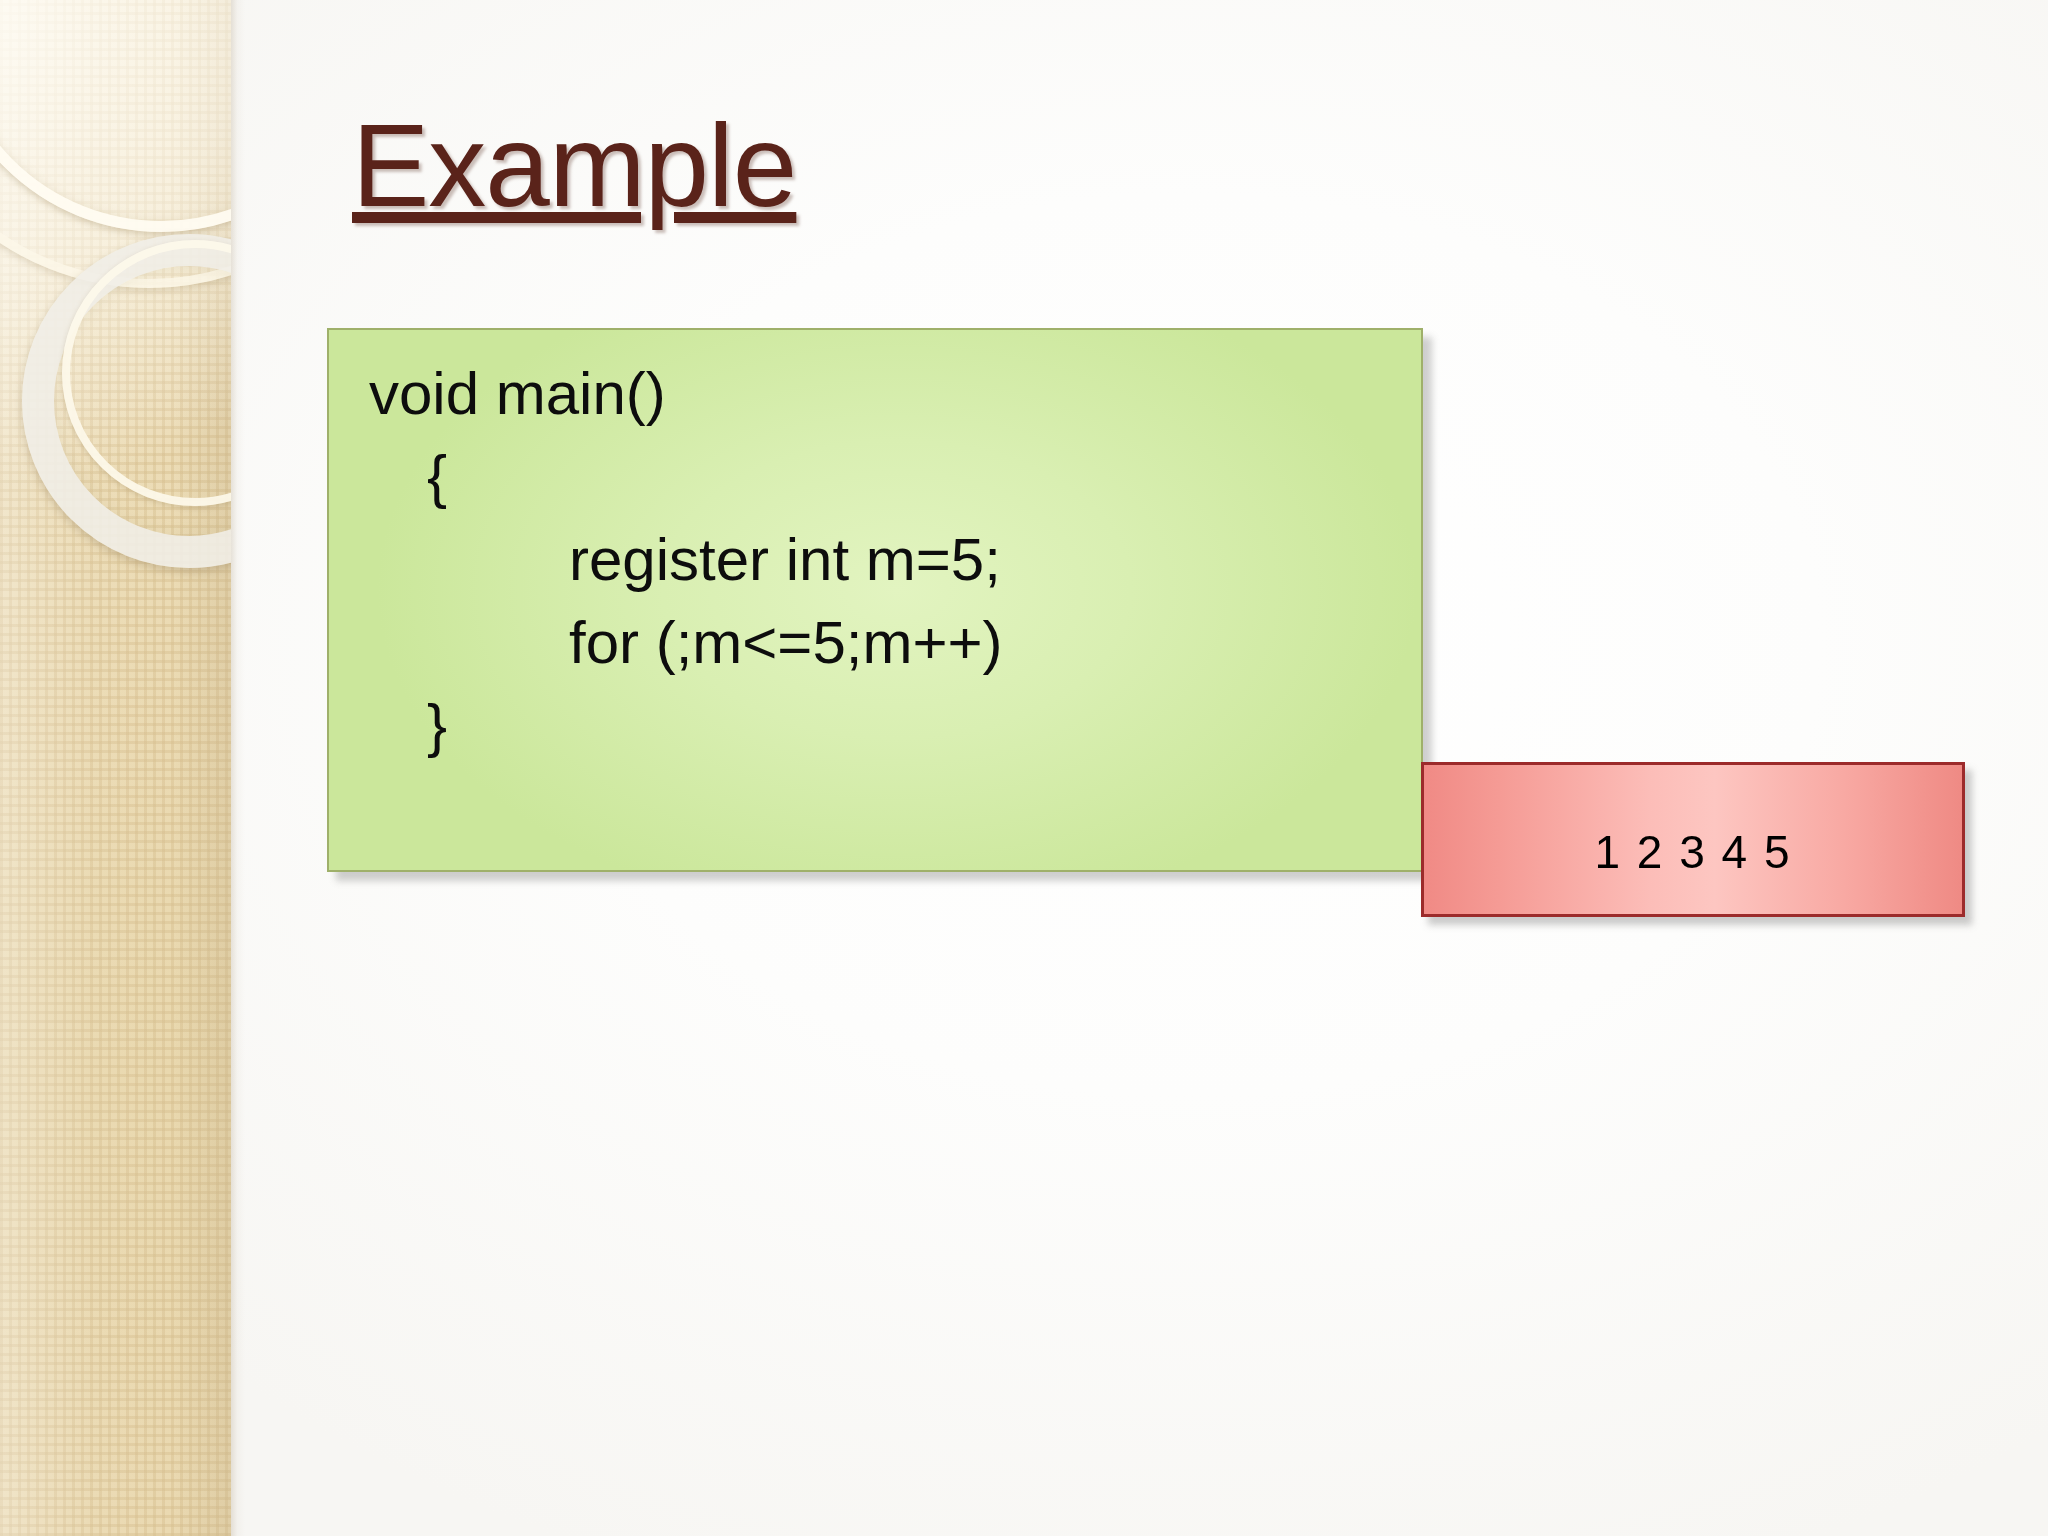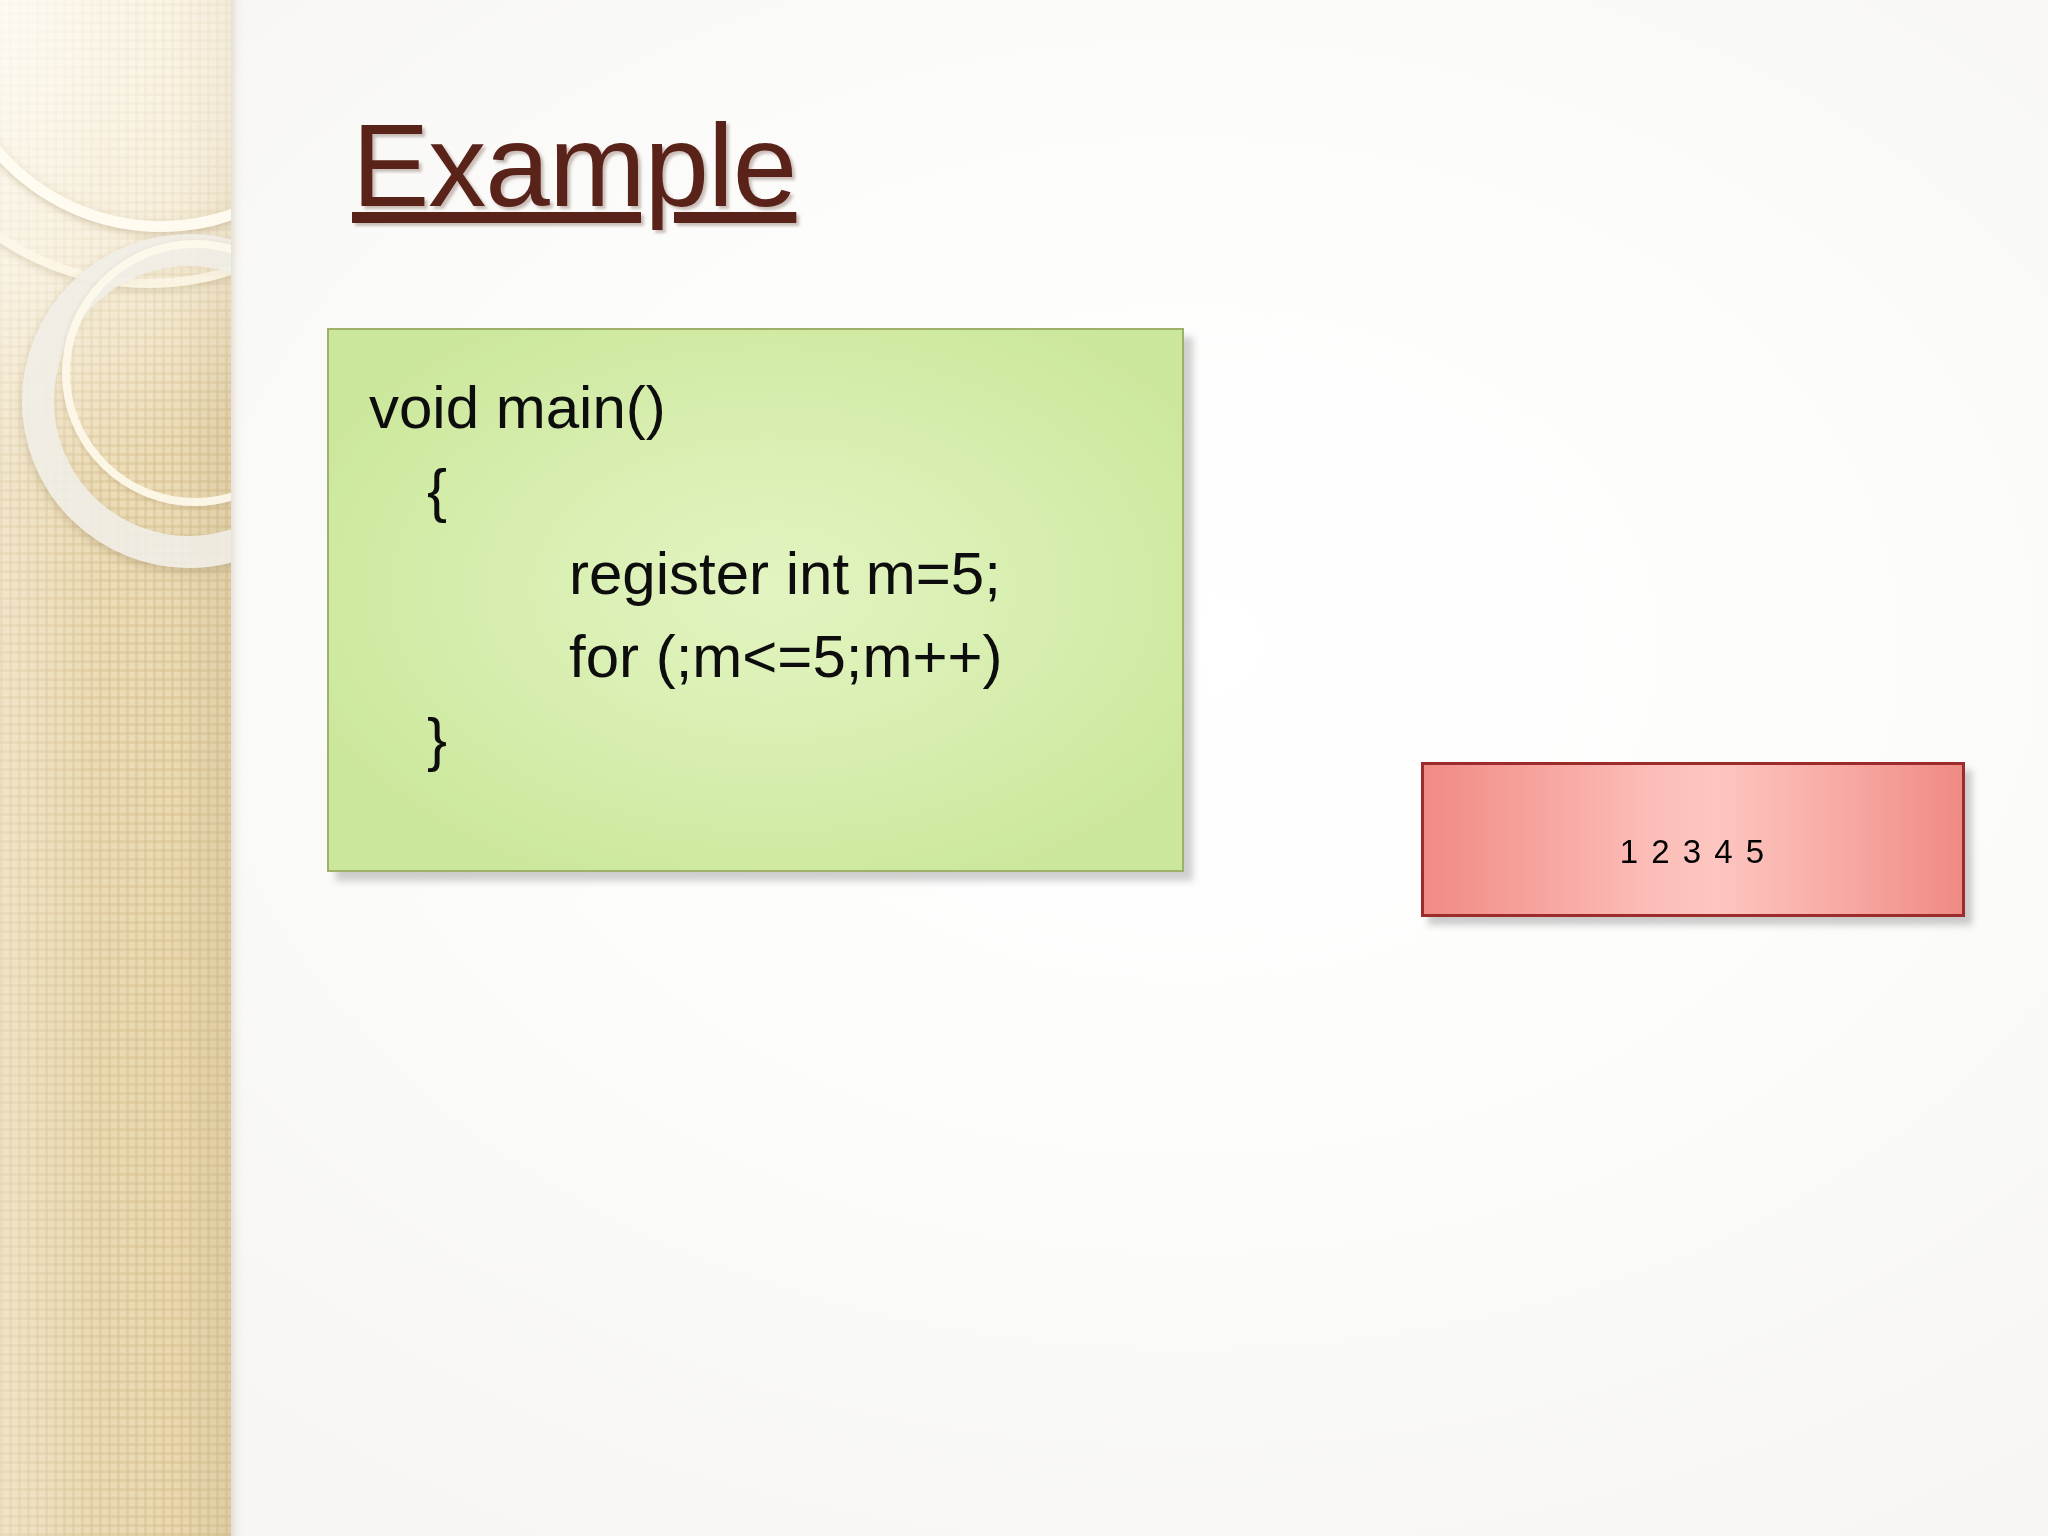--- a/index.html
+++ b/index.html
@@ -113,28 +113,28 @@
     text-shadow: 3px 3px 3px rgba(120,90,80,0.38);
     white-space: nowrap;
     text-decoration: underline;
   }
 
   
   #code-box {
     position: absolute;
     left: 327px;
     top: 328px;
-    width: 857px;
+    width: 1096px;
     height: 544px;
     box-sizing: border-box;
     border: 2px solid #9fb06a;
     background:
       radial-gradient(ellipse 520px 330px at 52% 48%, #e2f4c0 0%, #d9efb2 45%, #cbe79b 100%);
     box-shadow: 9px 9px 7px rgba(110,110,110,0.32);
-    padding: 36px 0 0 0;
+    padding: 22px 0 0 0;
   }
   .code-line {
     color: #0d0d0d;
     font-size: 60px;
     line-height: 83px;
     white-space: pre;
     font-family: "Liberation Sans", sans-serif;
   }
   .ind-0 { padding-left: 40px; }
   .ind-1 { padding-left: 98px; }
@@ -151,21 +151,21 @@
     border: 3px solid #9c2b2b;
     background:
       linear-gradient(90deg, #f08a85 0%, #f59b95 14%, #fcbdb8 42%, #fdc6c1 54%, #f8a9a3 78%, #ef8a84 100%);
     box-shadow: 7px 8px 7px rgba(110,110,110,0.35);
     display: flex;
     align-items: center;
     justify-content: center;
   }
   #output-text {
     color: #000000;
-    font-size: 33px;
+    font-size: 46px;
     letter-spacing: 2px;
     white-space: pre;
     margin-top: 24px;
   }
 </style>
 </head>
 <body>
 
 <div id="slide">
 

